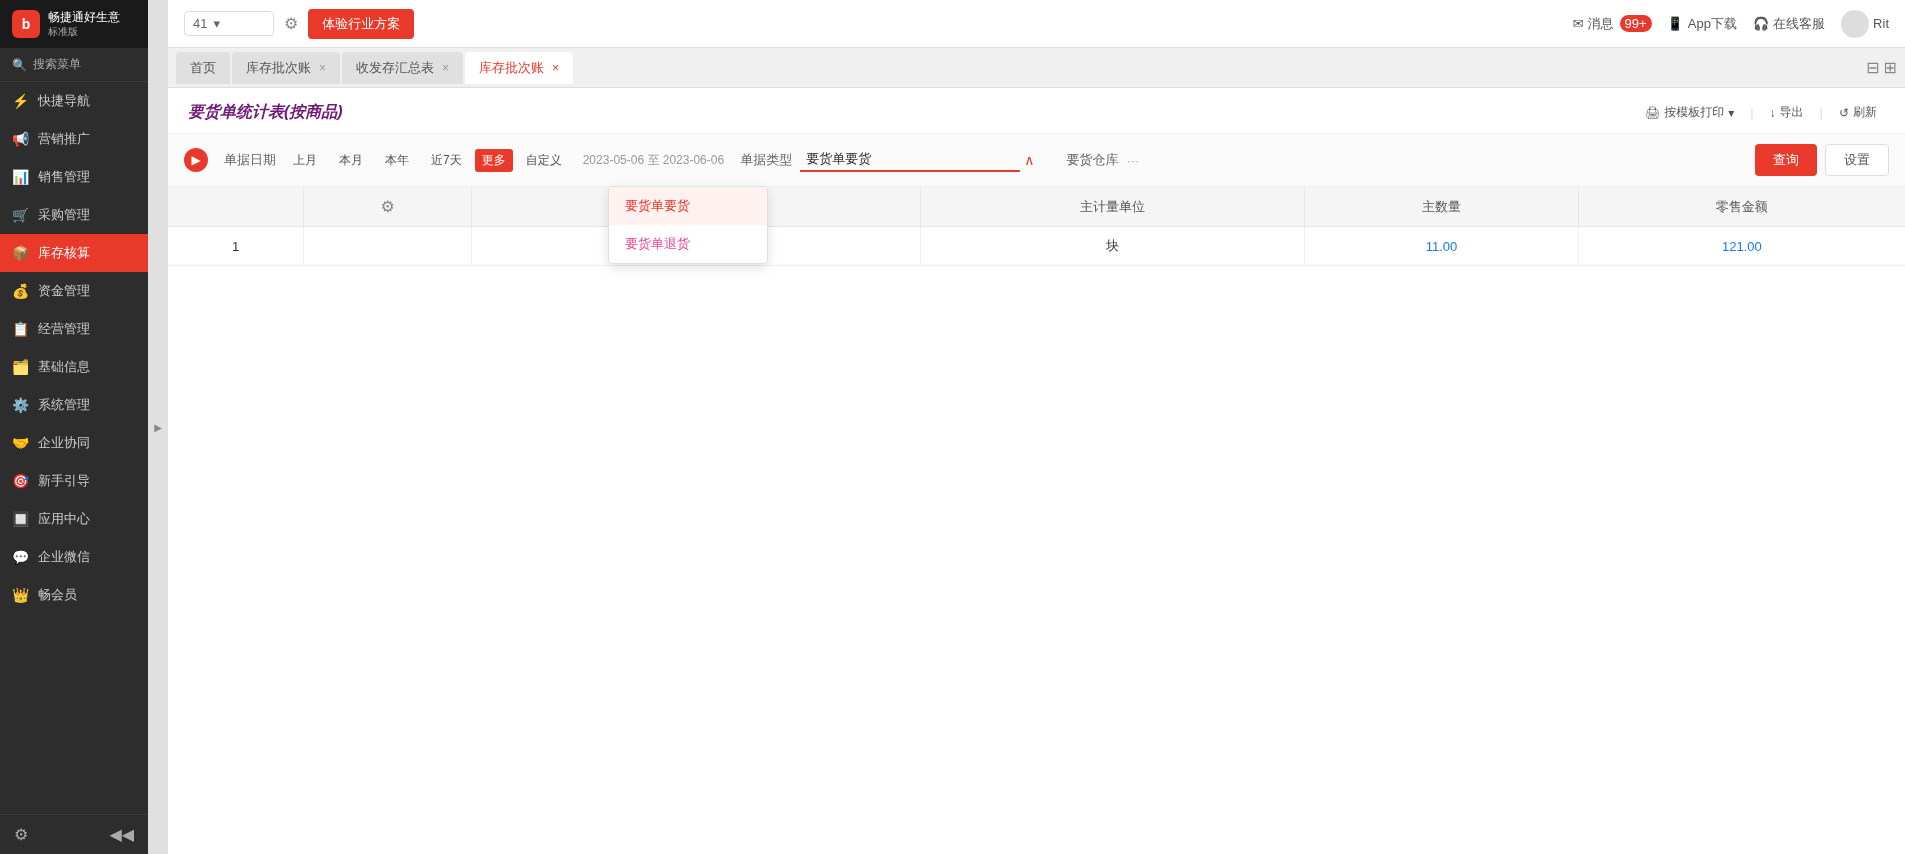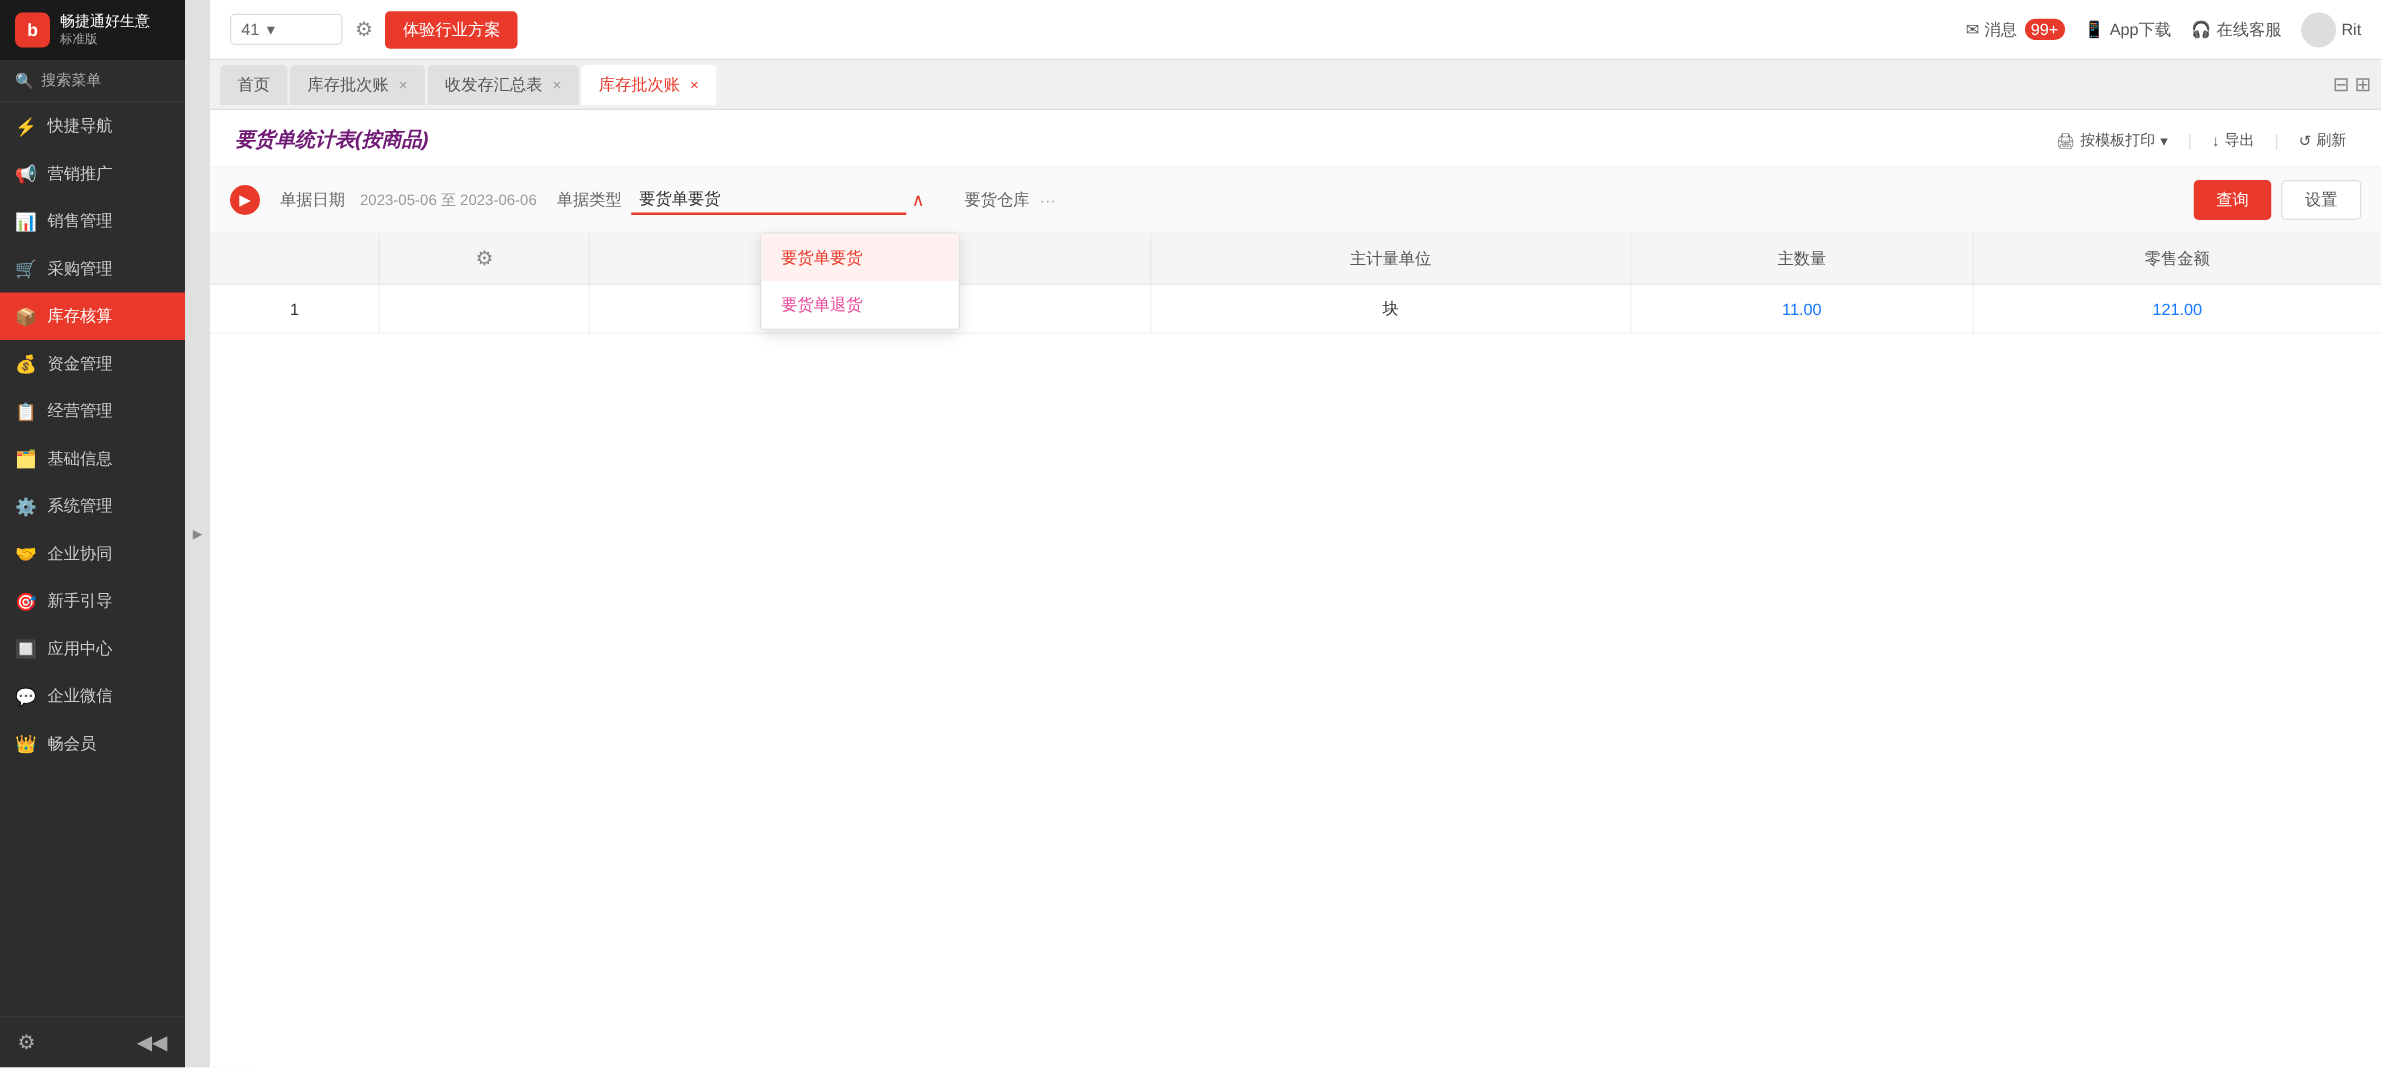--- a/index.html
+++ b/index.html
@@ -517,20 +517,28 @@
       </div>
     </div>
 
     <div class="filter-bar">
       <div class="filter-expand-btn">
         <span>▶</span>
       </div>
 
       <div class="filter-group">
         <span class="filter-label">单据日期</span>
+        <div class="filter-date-btns">
+          <span class="filter-date-btn">上月</span>
+          <span class="filter-date-btn">本月</span>
+          <span class="filter-date-btn">本年</span>
+          <span class="filter-date-btn">近7天</span>
+          <span class="filter-date-btn more">更多</span>
+          <span class="filter-date-btn">自定义</span>
+        </div>
         <span class="filter-date-range">2023-05-06 至 2023-06-06</span>
       </div>
 
       <div class="filter-type-group">
         <span class="filter-label">单据类型</span>
         <div class="filter-input-wrapper">
           <input class="filter-input" type="text" value="要货单要货" style="">
           <span class="filter-input-arrow">∧</span>
         </div>
       </div>

